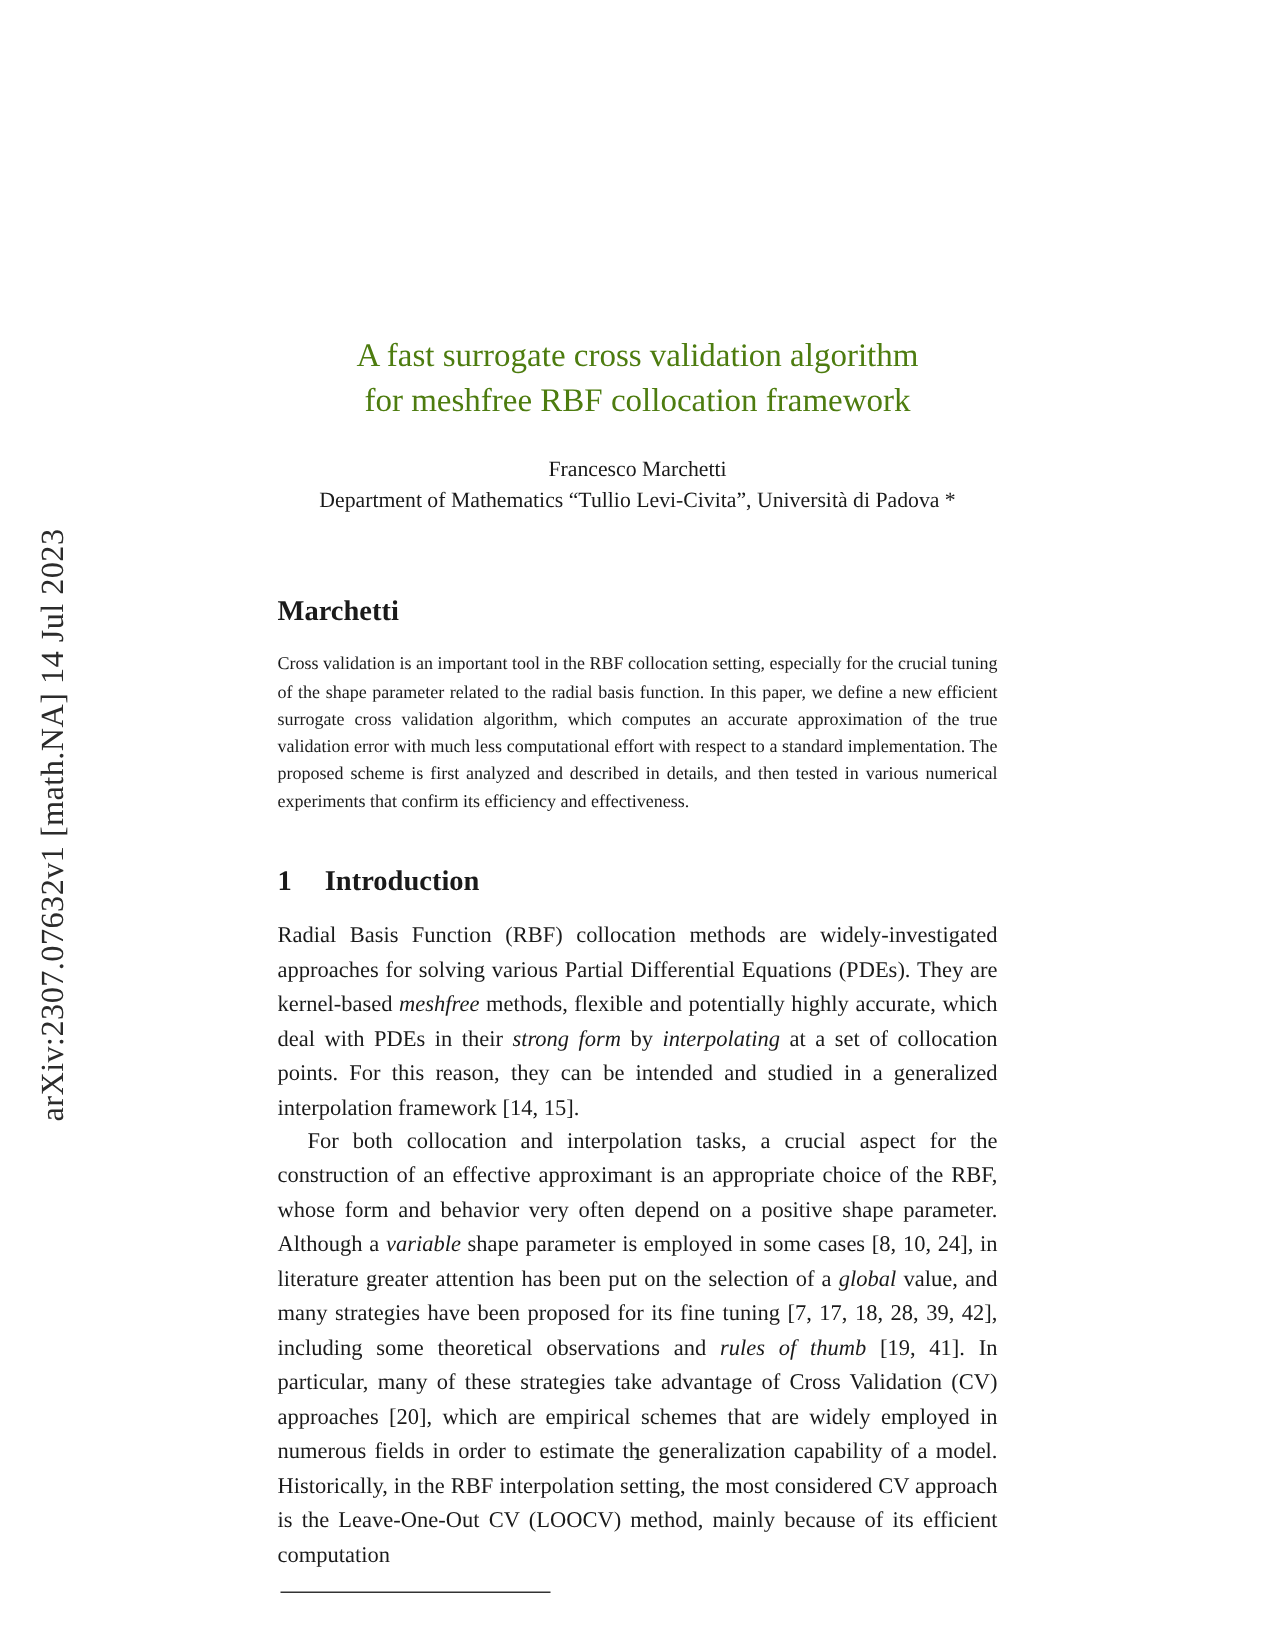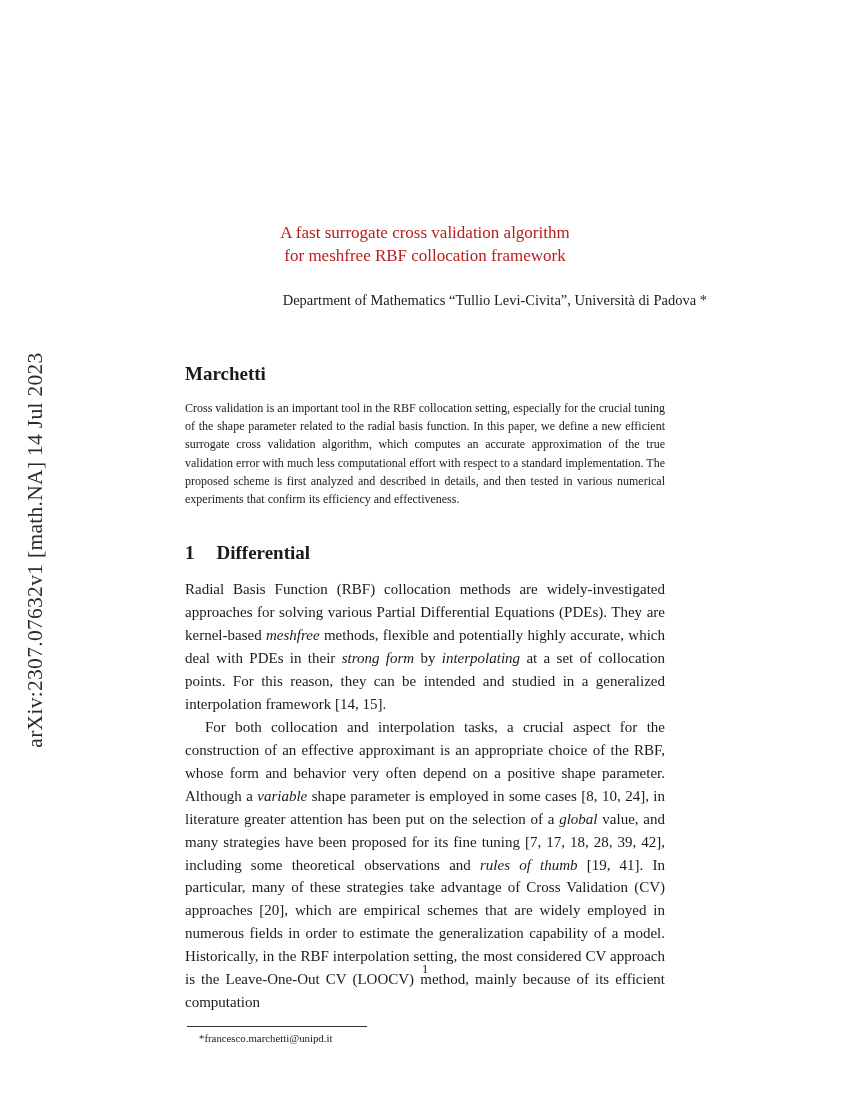--- a/index.html
+++ b/index.html
@@ -40,34 +40,34 @@
     white-space: nowrap;
   }
   .content {
     position: absolute;
     left: 185px;
     top: 0;
     width: 480px;
   }
   .title {
     text-align: center;
-    font-size: 17px;
+    font-size: 22px;
     line-height: 1.35;
     margin-top: 222px;
-    color: #b91c1c;
+    color: #4d7c0f;
   }
   .title-line2 { display: block; }
   .authors {
     text-align: center;
     margin-top: 22px;
     font-size: 14.5px;
     line-height: 1.45;
   }
   .affiliation {
-    text-align: right;
+    text-align: center;
     font-size: 14.5px;
     white-space: nowrap;
     margin-left: -42px;
     margin-right: -42px;
   }
   .section-heading {
     font-weight: bold;
     font-size: 19px;
     margin-top: 52px;
     margin-bottom: 14px;
@@ -124,35 +124,35 @@
   <div class="arxiv-stamp">arXiv:2307.07632v1  [math.NA]  14 Jul 2023</div>
 
   <div class="content">
 
     <div class="title">
       <span>A fast surrogate cross validation algorithm</span>
       <span class="title-line2">for meshfree RBF collocation framework</span>
     </div>
 
     <div class="authors">
+      <div>Francesco Marchetti</div>
       <div class="affiliation">Department of Mathematics “Tullio Levi-Civita”, Università di Padova *</div>
     </div>
 
     <div class="section-heading">Marchetti</div>
     <div class="abstract-body">Cross validation is an important tool in the RBF collocation setting, especially for the crucial tuning of the shape parameter related to the radial basis function. In this paper, we define a new efficient surrogate cross validation algorithm, which computes an accurate approximation of the true validation error with much less computational effort with respect to a standard implementation. The proposed scheme is first analyzed and described in details, and then tested in various numerical experiments that confirm its efficiency and effectiveness.</div>
 
     <div class="section-heading numbered">
       <span>1</span>
-      <span>Differential</span>
+      <span>Introduction</span>
     </div>
 
     <p class="body-par"><span>Radial Basis Function (RBF) collocation methods are widely-investigated approaches for solving various Partial Differential Equations (PDEs). They are kernel-based </span><i>meshfree</i><span> methods, flexible and potentially highly accurate, which deal with PDEs in their </span><i>strong form</i><span> by </span><i>interpolating</i><span> at a set of collocation points. For this reason, they can be intended and studied in a generalized interpolation framework [14, 15].</span></p>
 
     <p class="body-par indent"><span>For both collocation and interpolation tasks, a crucial aspect for the construction of an effective approximant is an appropriate choice of the RBF, whose form and behavior very often depend on a positive shape parameter. Although a </span><i>variable</i><span> shape parameter is employed in some cases [8, 10, 24], in literature greater attention has been put on the selection of a </span><i>global</i><span> value, and many strategies have been proposed for its fine tuning [7, 17, 18, 28, 39, 42], including some theoretical observations and </span><i>rules of thumb</i><span> [19, 41]. In particular, many of these strategies take advantage of Cross Validation (CV) approaches [20], which are empirical schemes that are widely employed in numerous fields in order to estimate the generalization capability of a model. Historically, in the RBF interpolation setting, the most considered CV approach is the Leave-One-Out CV (LOOCV) method, mainly because of its efficient computation</span></p>
 
     <div class="footnote-rule"></div>
-    <div class="footnote">*francesco.marchetti@unipd.it</div>
 
   </div>
 
   <div class="page-number">1</div>
 
 </div>
 
 </body></html>

